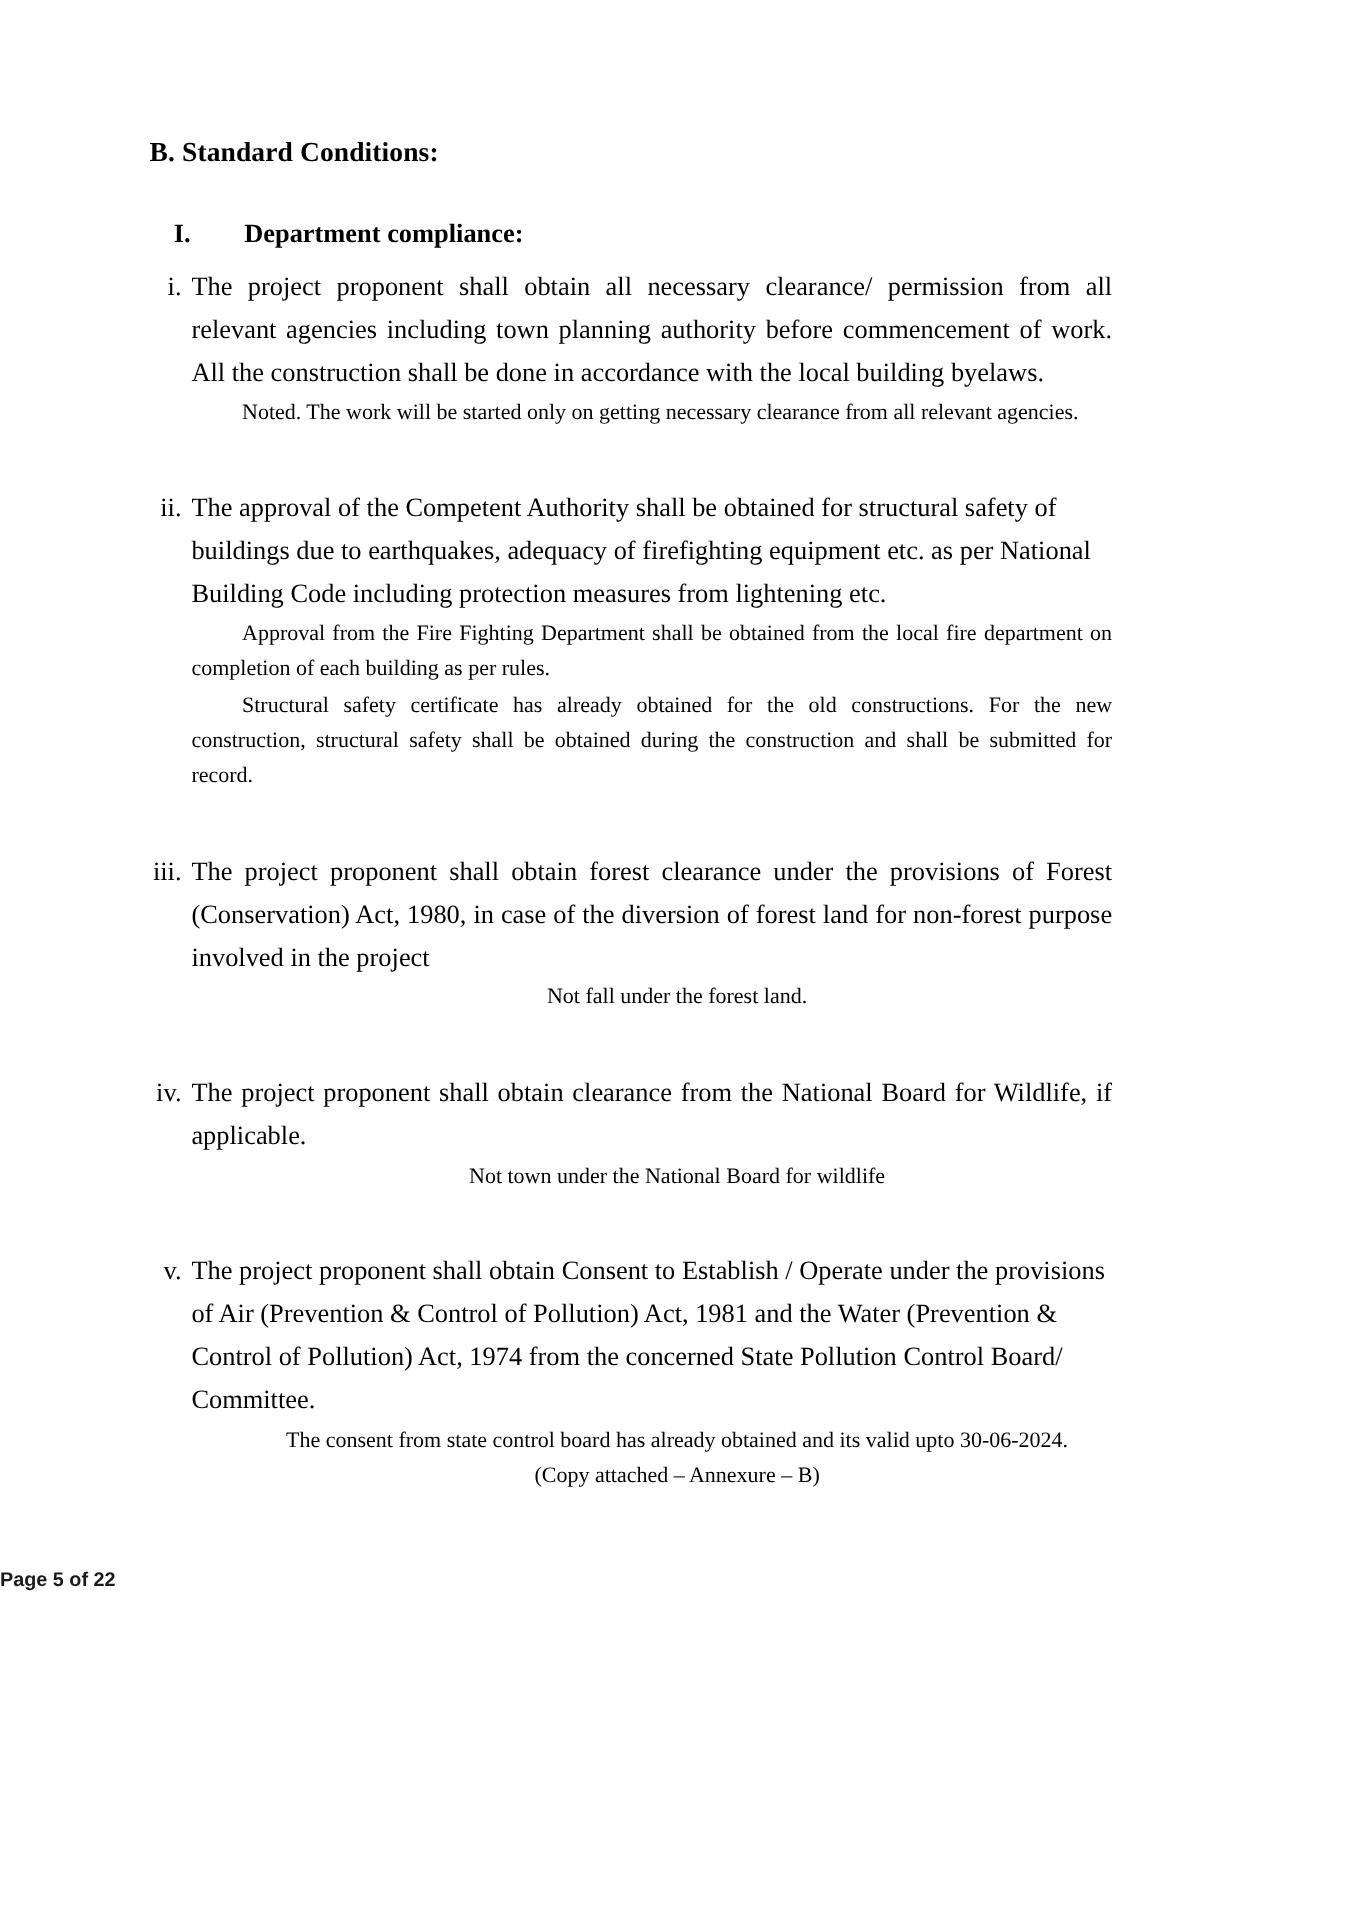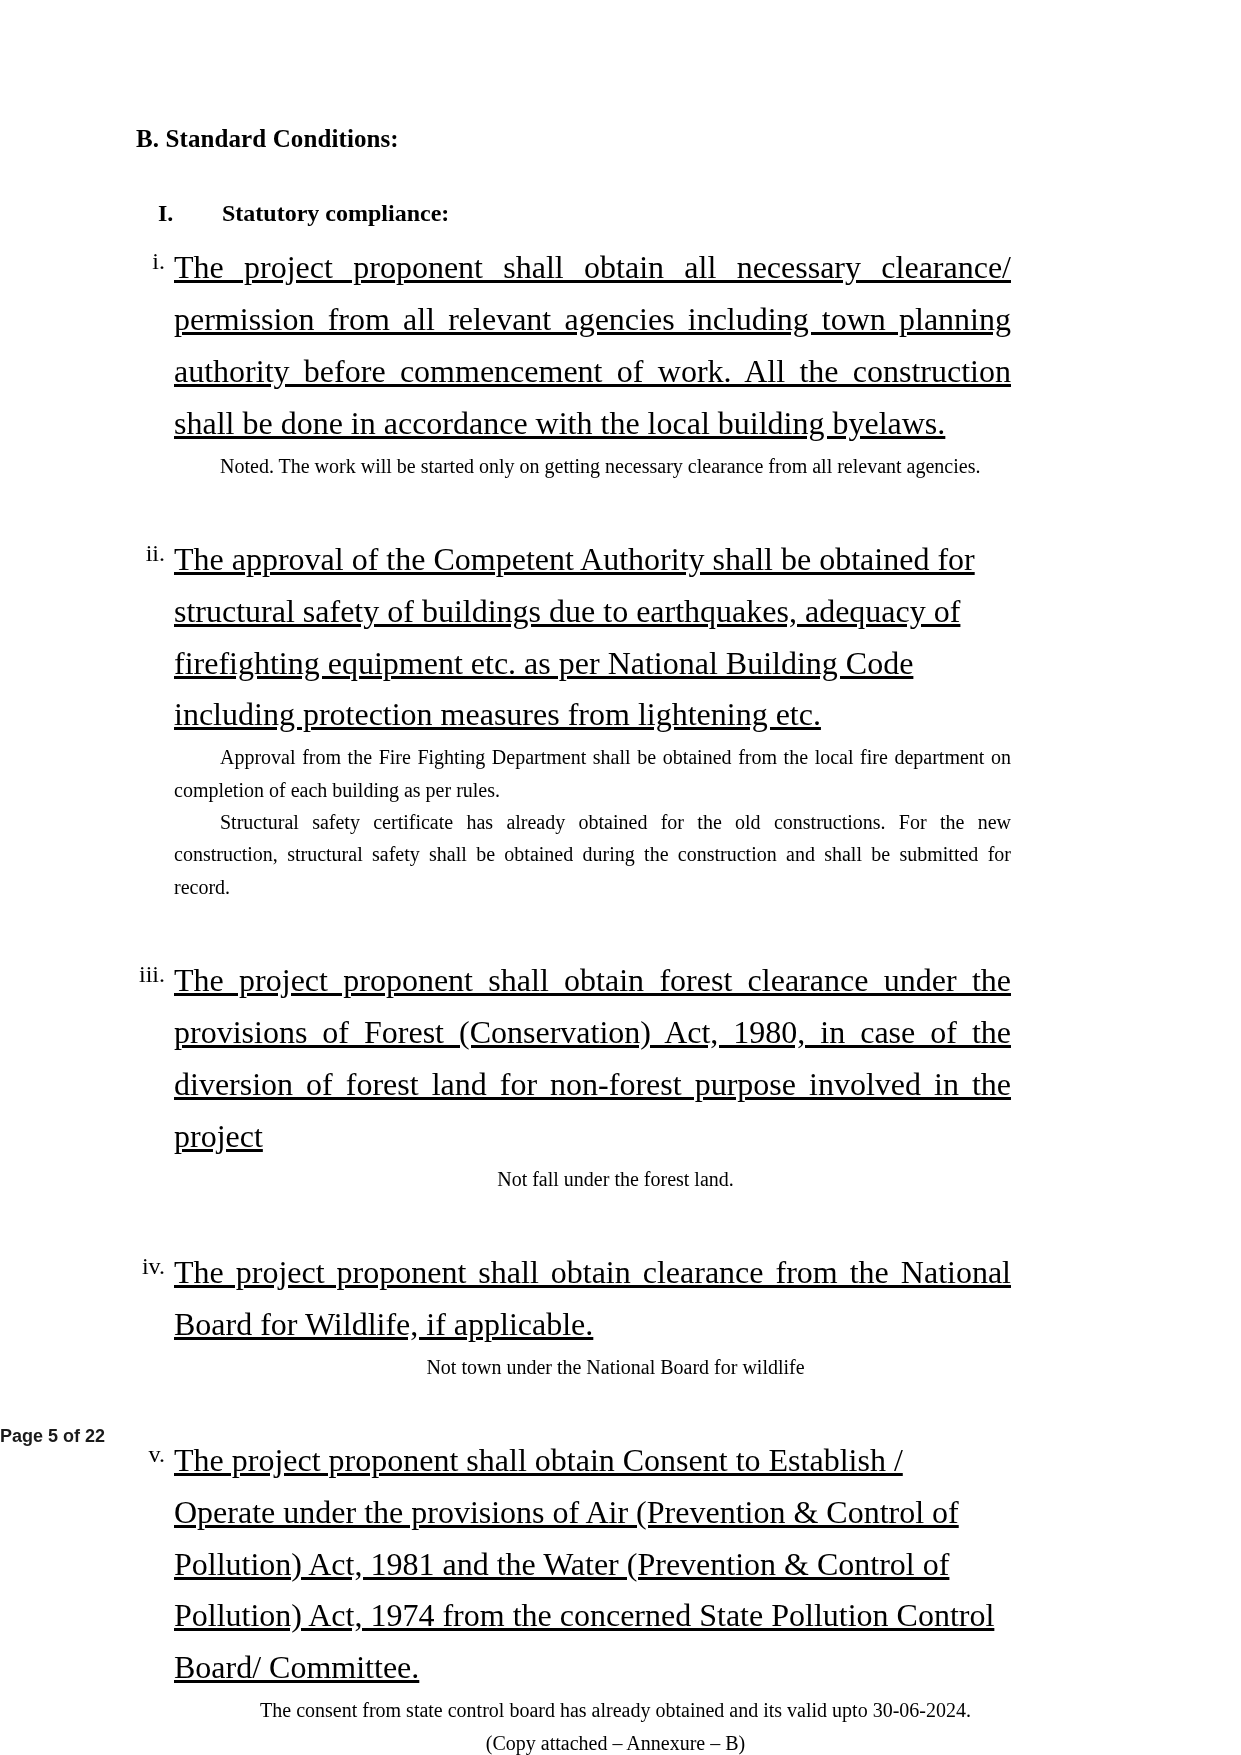--- a/index.html
+++ b/index.html
@@ -59,26 +59,25 @@
     padding-right: 9px;
     font-size: 24px;
     line-height: 1.62;
     box-sizing: border-box;
   }
   .item .body {
     flex: 1 1 auto;
     min-width: 0;
   }
   p.para {
-    font-size: 32px;
+    font-size: 24px;
     line-height: 1.62;
     margin: 0;
     text-align: justify;
     text-justify: inter-word;
-    text-decoration: underline;
   }
   p.para.nojustify {
     text-align: left;
   }
   p.reply {
     font-size: 20px;
     line-height: 1.62;
     margin: 0;
     text-align: justify;
     text-justify: inter-word;
@@ -103,21 +102,21 @@
 </head>
 <body>
 
 <div class="page">
 
   <div class="content">
 
     <div class="heading-b">B. Standard Conditions:</div>
 
     <div class="heading-i">
-      <span class="numeral">I.</span><span>Statutory compliance:</span>
+      <span class="numeral">I.</span><span>Department compliance:</span>
     </div>
 
     <div class="item">
       <div class="marker">i.</div>
       <div class="body">
         <p class="para">The project proponent shall obtain all necessary clearance/ permission from all relevant agencies including town planning authority before commencement of work. All the construction shall be done in accordance with the local building byelaws.</p>
         <p class="reply">Noted. The work will be started only on getting necessary clearance from all relevant agencies.</p>
       </div>
     </div>
 

